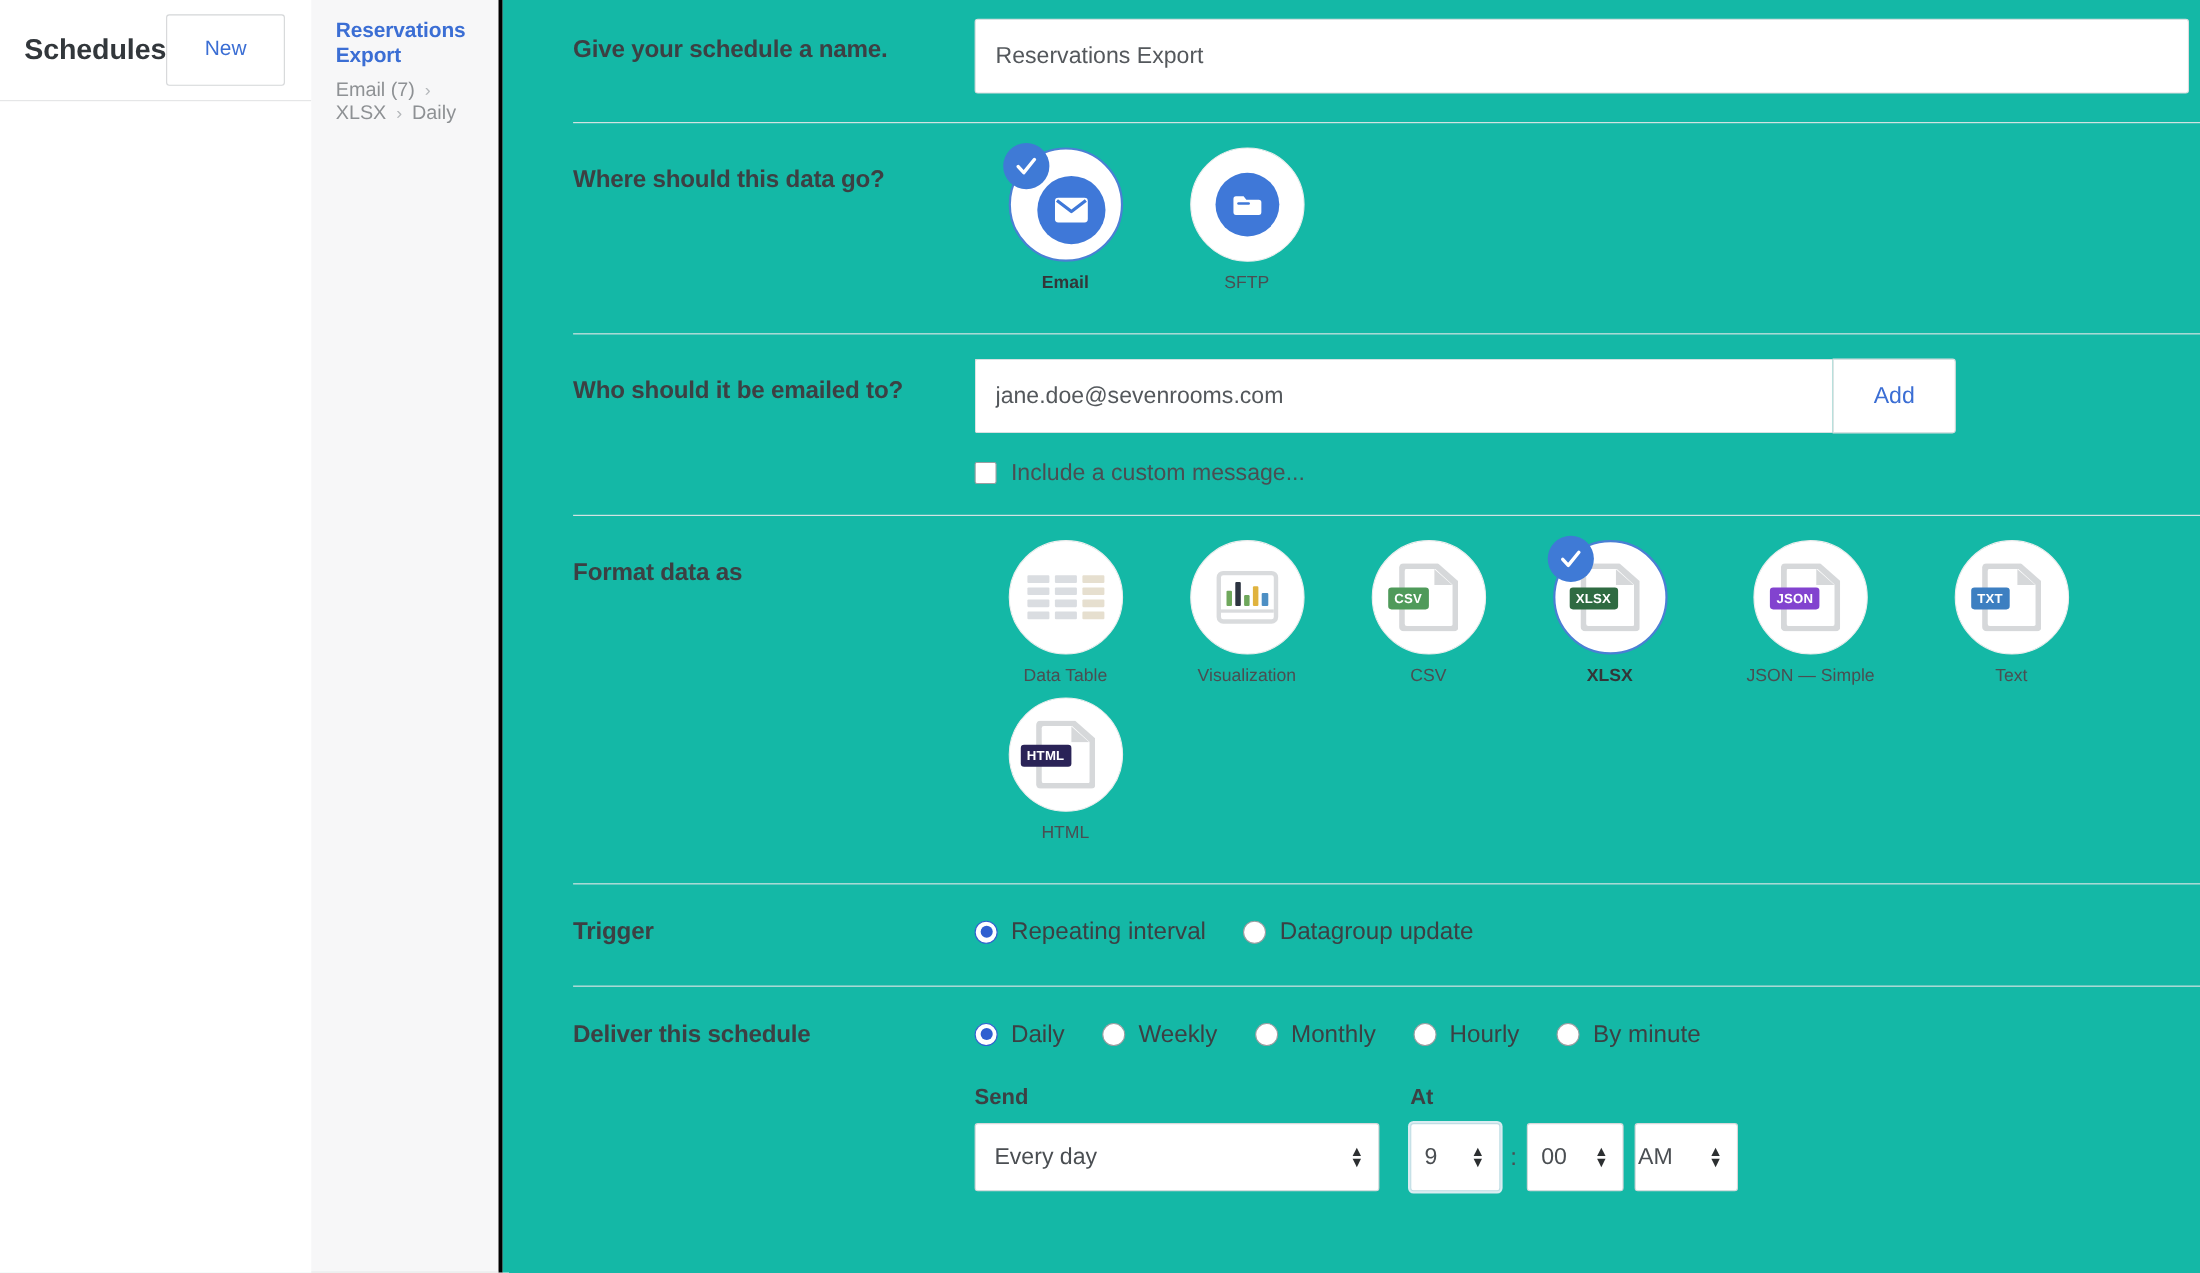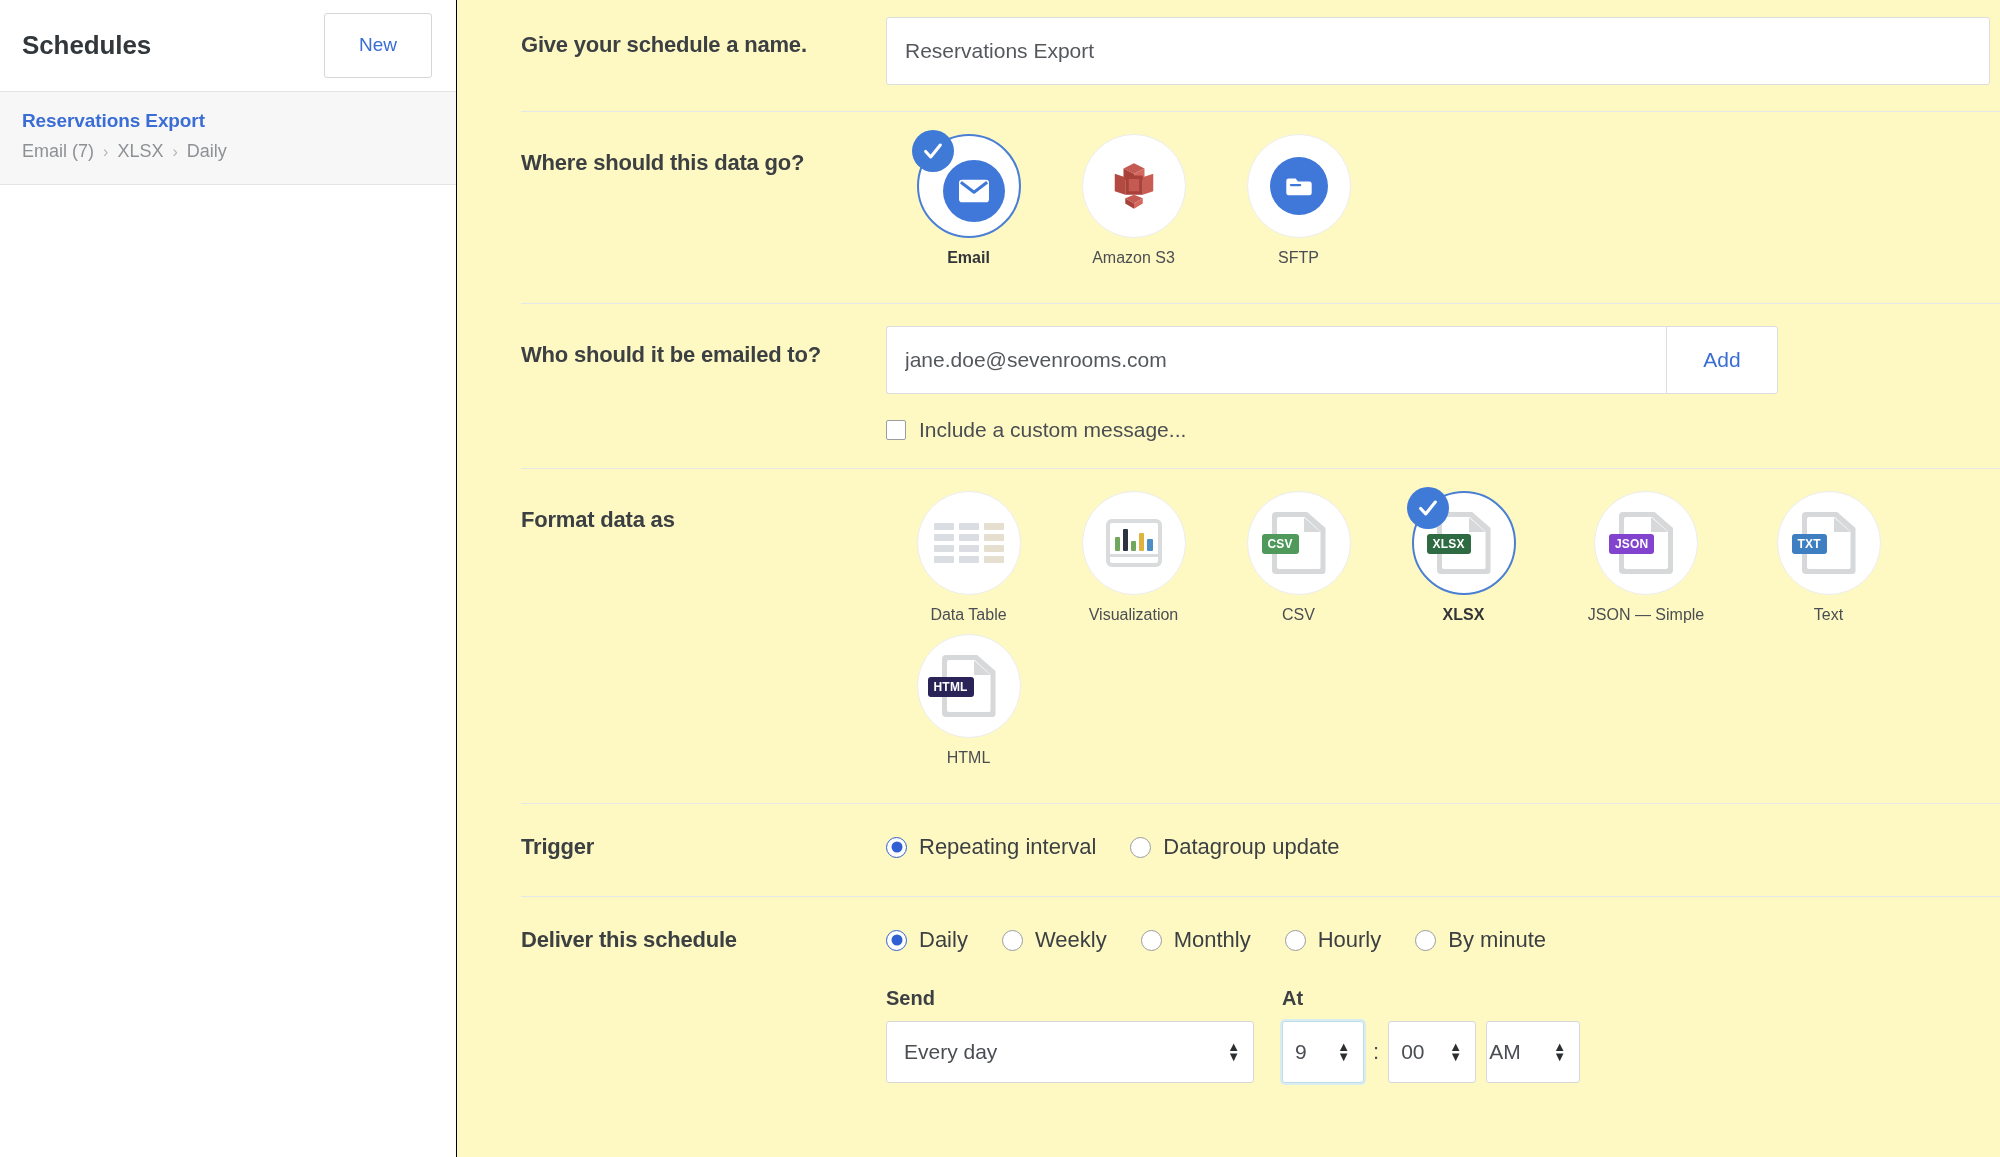--- a/index.html
+++ b/index.html
@@ -10,22 +10,22 @@
     font-family: "Liberation Sans", sans-serif;
     color: #3c4043;
     overflow: hidden;
   }
   #root { display: flex; width: 2000px; height: 1157px; }
 
   
   .sidebar {
     width: 457px; min-width: 457px; height: 1157px;
     background: #ffffff;
-    border-right: 1px solid #000000;
-    display: flex; flex-direction: column;
+    border-right: 4px solid #000000;
+    display: flex; flex-direction: row;
   }
   .sidebar-header {
     height: 92px; min-height: 92px;
     display: flex; align-items: center; justify-content: space-between;
     padding: 0 24px 0 22px;
     border-bottom: 1px solid #e3e4e5;
   }
   .sidebar-title {
     font-size: 26px; font-weight: bold; color: #32373b;
     letter-spacing: -0.1px;
@@ -46,21 +46,21 @@
   .sched-name {
     color: #3b6ed4; font-size: 19px; font-weight: bold;
     margin-bottom: 9px; letter-spacing: -0.1px;
   }
   .sched-sub { color: #8e9194; font-size: 18px; }
   .sched-sub .sep { color: #b4b7ba; padding: 0 4px; font-size: 16px; }
 
   
   .main {
     flex: 1; height: 1157px;
-    overflow: hidden; background: #fef9c3;
+    overflow: hidden; background: #14b8a6;
     padding-left: 64px;
   }
   .row {
     display: flex; align-items: flex-start;
     border-bottom: 1px solid #e6e7e8;
     padding: 0 40px 0 0;
   }
   .row.last { border-bottom: none; }
   .row-label {
     width: 365px; min-width: 365px;
@@ -272,39 +272,20 @@
               </div>
               <div class="check-badge">
                 <svg viewBox="0 0 24 24">
                     <path d="M4 12.5 L9.5 18.5 L20 5.5" stroke="#fff" stroke-width="3.4" fill="none" stroke-linecap="round" stroke-linejoin="round"></path>
                   </svg>
               </div>
             </div>
             <div class="tile-label">Email</div>
           </div>
 
-          <div class="tile">
-            <div class="tile-circle-wrap">
-              <div class="tile-circle">
-                <svg width="56" height="56" viewBox="0 0 64 64">
-                  <polygon points="32,6 44,12 32,18 20,12" fill="#c45a52"></polygon>
-                  <polygon points="20,12 32,18 32,30 20,24" fill="#a8413a"></polygon>
-                  <polygon points="44,12 32,18 32,30 44,24" fill="#d4685f"></polygon>
-                  <polygon points="10,18 22,22 22,42 10,38" fill="#b24a42"></polygon>
-                  <polygon points="54,18 42,22 42,42 54,38" fill="#c85d54"></polygon>
-                  <rect x="22" y="20" width="20" height="22" fill="#a8413a"></rect>
-                  <rect x="26" y="24" width="12" height="14" fill="#c45a52"></rect>
-                  <polygon points="32,42 42,46 32,52 22,46" fill="#c45a52"></polygon>
-                  <polygon points="22,46 32,52 32,58 22,52" fill="#a8413a"></polygon>
-                  <polygon points="42,46 32,52 32,58 42,52" fill="#d4685f"></polygon>
-                </svg>
-              </div>
-            </div>
-            <div class="tile-label">Amazon S3</div>
-          </div>
 
           <div class="tile">
             <div class="tile-circle-wrap">
               <div class="tile-circle">
                 <div class="ico-sftp">
                   <svg width="30" height="24" viewBox="0 0 26 20">
                     <path d="M2 5.5 a2 2 0 0 1 2-2 h6 l2.2 2.6 h9.8 a2 2 0 0 1 2 2 v8 a2 2 0 0 1 -2 2 h-18 a2 2 0 0 1 -2 -2 z" fill="#fff"></path>
                     <rect x="5" y="8.2" width="10" height="2" rx="1" fill="#3f78d8"></rect>
                   </svg>
                 </div>

